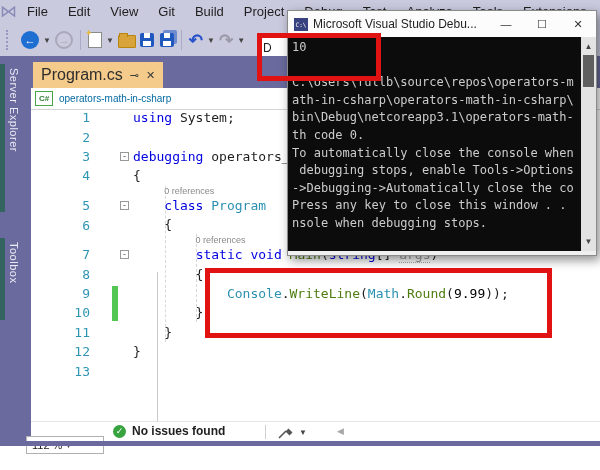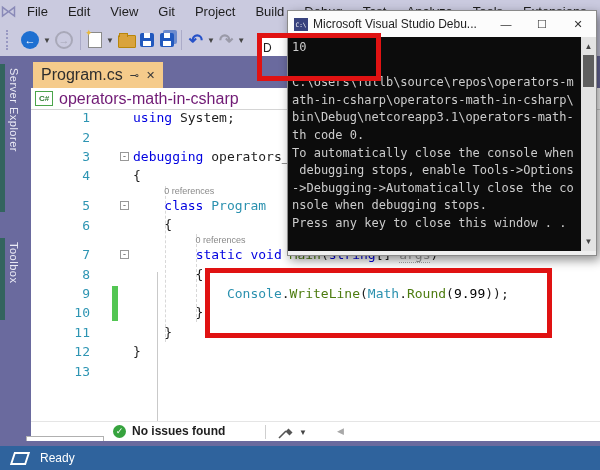--- a/index.html
+++ b/index.html
@@ -47,21 +47,21 @@
   .tabstrip{position:absolute;left:31px;top:56px;width:569px;height:32px;background:#6A6A9E;}
   .doctab{position:absolute;left:2px;top:6px;height:26px;background:#F5CB8B;display:flex;
           align-items:center;padding:0 8px;gap:7px;}
   .doctab .ttl{font-size:16px;color:#2e2e2e;}
   .doctab .pin{font-size:11px;color:#3a3a3a;}
   .doctab .cls{font-size:11px;color:#3a3a3a;}
   .breadcrumb{position:absolute;left:31px;top:88px;width:569px;height:22px;background:#fff;
               border-bottom:1px solid #D5D5D5;display:flex;align-items:center;gap:6px;padding-left:4px;box-sizing:border-box;}
   .csbadge{width:16px;height:13px;border:1px solid #4AA54A;color:#2E7D32;font-size:8px;font-weight:bold;
            display:flex;align-items:center;justify-content:center;background:#fff;}
-  .crumbtxt{font-size:16px;color:#701a75;}
+  .crumbtxt{font-size:10px;color:#0369a1;}
   
   .editor{position:absolute;left:31px;top:110px;width:569px;height:311px;background:#fff;overflow:hidden;}
   .code-rows{position:absolute;left:0px;top:-2px;width:569px;}
   .crow{display:flex;height:19.4px;align-items:center;}
   .crow.refrow{height:10.4px;}
   .ln{width:59px;text-align:right;font-family:"DejaVu Sans Mono",monospace;font-size:13px;
       color:#2E95B3;flex:none;}
   .ctext{margin-left:43px;position:relative;white-space:pre;font-family:"DejaVu Sans Mono",monospace;
          font-size:13px;line-height:19.4px;}
   .reftext{font-size:9px;color:#8A8A8A;line-height:10.4px;}
@@ -121,22 +121,22 @@
 
 <div id="app">
 
   <div class="menubar">
     <div class="vs-logo">⋈</div>
 
   <div class="mitem">File</div>
       <div class="mitem">Edit</div>
       <div class="mitem">View</div>
       <div class="mitem">Git</div>
+      <div class="mitem">Build</div>
       <div class="mitem">Project</div>
-      <div class="mitem">Build</div>
       <div class="mitem">Debug</div>
       <div class="mitem">Test</div>
       <div class="mitem">Analyze</div>
       <div class="mitem">Tools</div>
       <div class="mitem">Extensions</div>
       <div class="mitem">Window</div>
     </div>
 
   <div class="toolbar">
     <div class="grip"></div>
@@ -283,24 +283,20 @@
       <svg width="16" height="15">
         <path d="M1 14 L8 7" stroke="#555" stroke-width="1.6" fill="none"></path>
         <path d="M7.5 7.5 l3-3 4 4 -3 3 z" fill="#555"></path>
       </svg>
     </div>
     <div class="broomcaret">▼</div>
     <div class="hleft">◀</div>
   </div>
 
   <div class="purple-strip"></div>
-  <div class="statusbar">
-    <div class="stico"></div>
-    <div class="sttxt">Ready</div>
-  </div>
 
   <div class="conwin">
     <div class="contitle">
       <div class="conico">C:\</div>
       <div class="contitletxt">Microsoft Visual Studio Debu...</div>
       <div class="conctl">
         <span>—</span>
         <span>☐</span>
         <span>✕</span>
       </div>
@@ -309,22 +305,22 @@
       <div class="conout">
           <div class="cline">10</div>
           <div class="cline"> </div>
           <div class="cline">C:\Users\fullb\source\repos\operators-m</div>
           <div class="cline">ath-in-csharp\operators-math-in-csharp\</div>
           <div class="cline">bin\Debug\netcoreapp3.1\operators-math-</div>
           <div class="cline">th code 0.</div>
           <div class="cline">To automatically close the console when</div>
           <div class="cline"> debugging stops, enable Tools-&gt;Options</div>
           <div class="cline">-&gt;Debugging-&gt;Automatically close the co</div>
+          <div class="cline">Press any key to close this window . .</div>
           <div class="cline">nsole when debugging stops.</div>
-          <div class="cline">Press any key to close this window . .</div>
         </div>
       <div class="conscroll">
         <div class="up">▲</div>
         <div class="thumb"></div>
         <div class="dn">▼</div>
       </div>
     </div>
   </div>
 
   <div class="redbox redbox1"></div>

